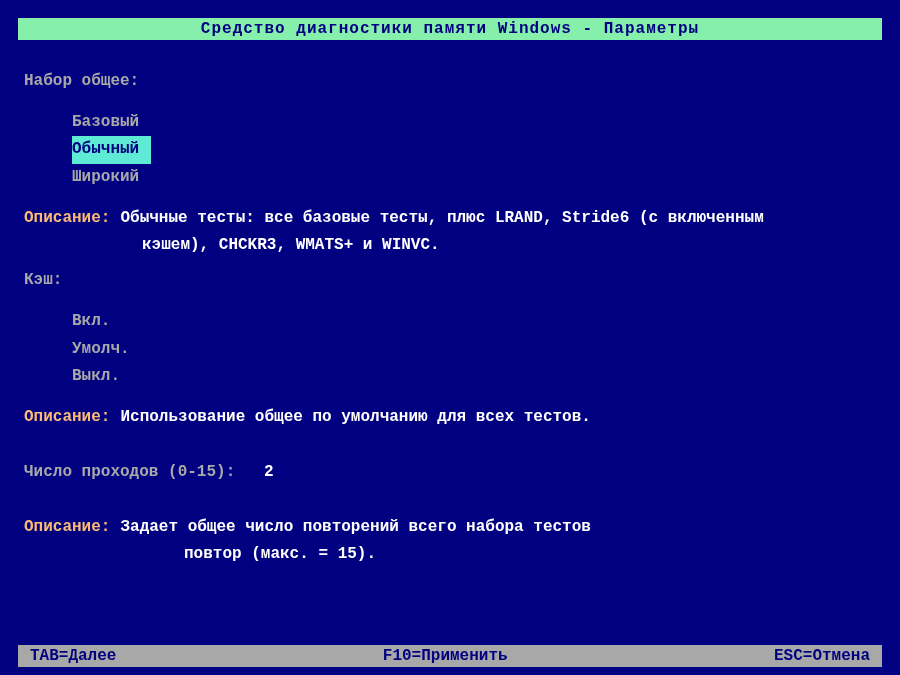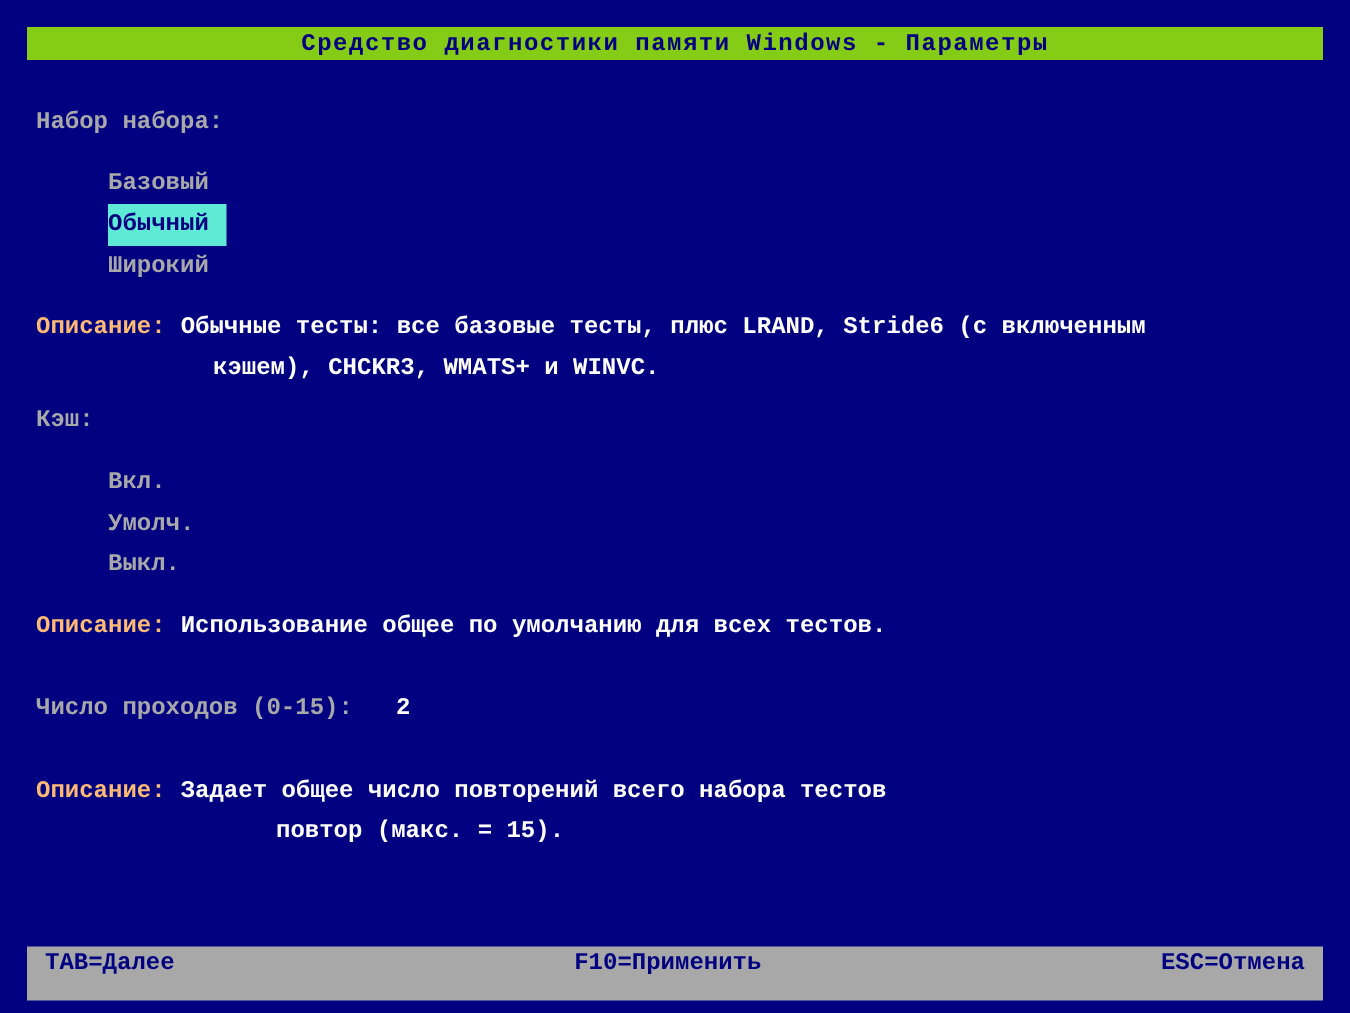--- a/index.html
+++ b/index.html
@@ -12,21 +12,21 @@
       font-size: 16px;
       font-weight: bold;
       background: #000080;
       color: #a8a8a8;
       width: 900px;
       height: 675px;
       position: relative;
       overflow: hidden;
     }
     .title-bar {
-      background: #84cc16;
+      background: #86efac;
       color: #000080;
       height: 22px;
       line-height: 22px;
       text-align: center;
       margin: 18px 18px 0 18px;
       letter-spacing: 1px;
     }
     .content {
       padding: 20px 24px 0 24px;
       line-height: 1.7;
@@ -73,21 +73,21 @@
     .pass-value {
       color: #ffffff;
     }
     .footer {
       position: absolute;
       bottom: 8px;
       left: 18px;
       right: 18px;
       background: #a8a8a8;
       color: #000080;
-      height: 36px;
+      height: 22px;
       line-height: 22px;
       display: flex;
       justify-content: space-between;
       padding: 0 12px;
     }
     .footer-left { text-align: left; }
     .footer-center { text-align: center; }
     .footer-right { text-align: right; }
     .cache-section {
       margin-top: 8px;
@@ -95,21 +95,21 @@
   </style>
 </head>
 <body>
 
 <div class="title-bar">
   <span>Средство диагностики памяти Windows - Параметры</span>
 </div>
 
 <div class="content">
 
-  <div class="section-label">Набор набора:</div>
+  <div class="section-label">Набор общее:</div>
   <div class="options">
     <div class="option">Базовый</div>
     <div><span class="option selected">Обычный</span></div>
     <div class="option">Широкий</div>
   </div>
 
   <div class="desc-row">
     <span class="desc-label">Описание:</span>
     <span class="desc-text">Обычные тесты: все базовые тесты, плюс LRAND, Stride6 (с включенным</span>
   </div>

